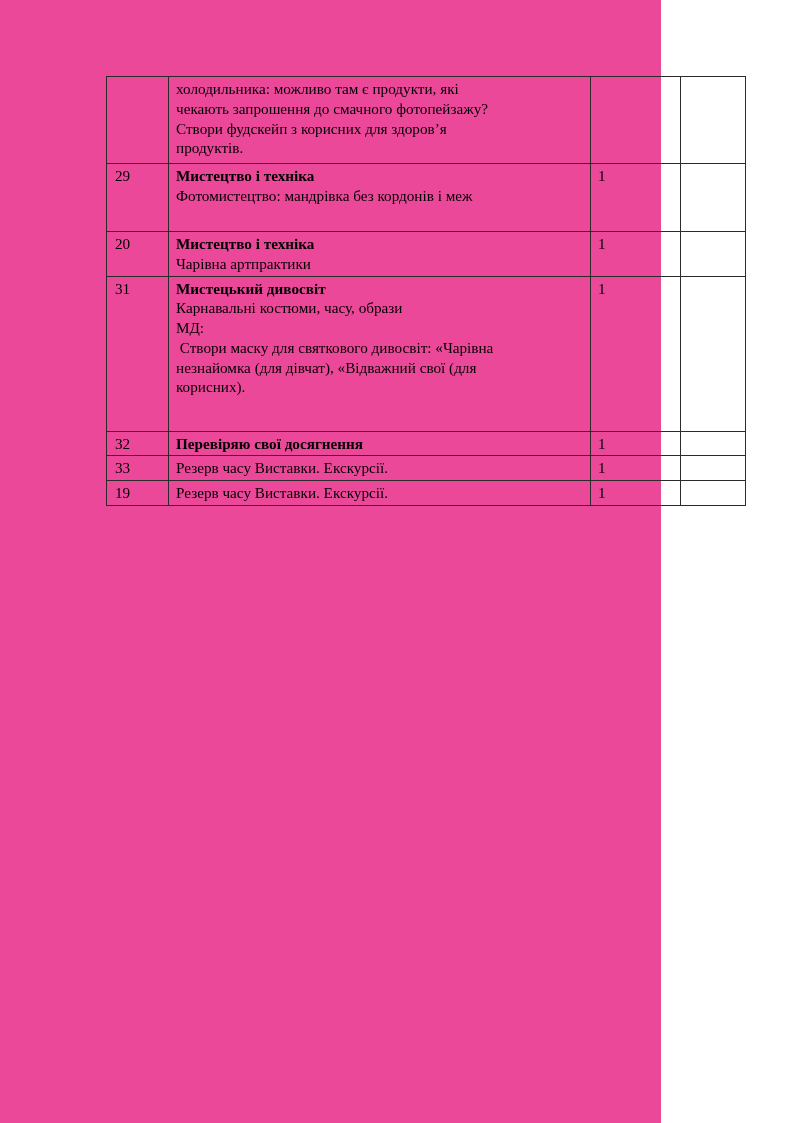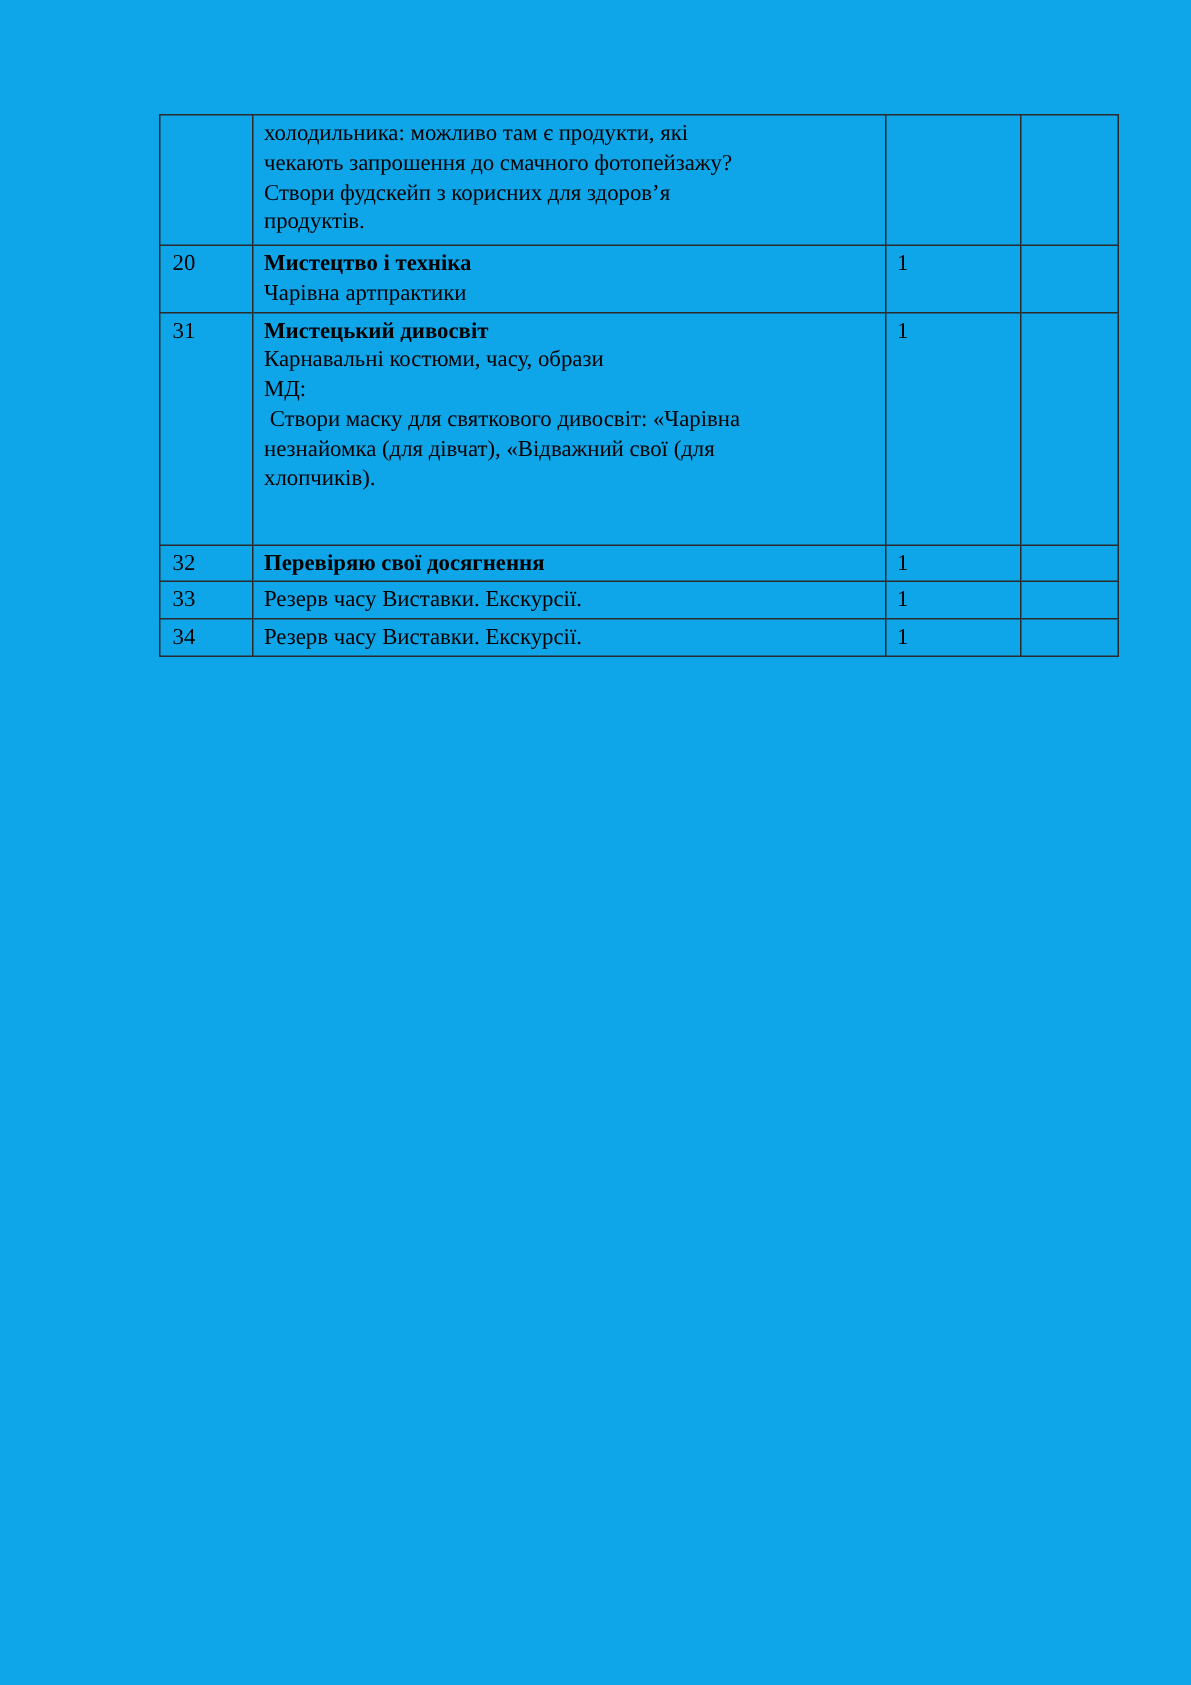--- a/index.html
+++ b/index.html
@@ -12,23 +12,23 @@
     height: 1123px;
     font-family: "Liberation Serif", "DejaVu Serif", serif;
     color: #000000;
     position: relative;
     overflow: hidden;
   }
   .page {
     position: absolute;
     left: 0;
     top: 0;
-    width: 794px;
+    width: 661px;
     height: 1123px;
-    background: #0ea5e9;
+    background: #ec4899;
   }
   .lesson-table {
     position: absolute;
     left: 106px;
     top: 76px;
     width: 639px;
     border-collapse: collapse;
     table-layout: fixed;
   }
   .lesson-table td {
@@ -90,40 +90,49 @@
         <td class="topic">
           <span class="plain-line">холодильника: можливо там є продукти, які</span>
           <span class="plain-line">чекають запрошення до смачного фотопейзажу?</span>
           <span class="plain-line">Створи фудскейп з корисних для здоров’я</span>
           <span class="plain-line">продуктів.</span>
         </td>
         <td class="hours"></td>
         <td class="notes"></td>
       </tr>
 
+      <tr class="row-29">
+        <td class="num">29</td>
+        <td class="topic">
+          <span class="title-line">Мистецтво і техніка</span>
+          <span class="sub-line">Фотомистецтво: мандрівка без кордонів і меж</span>
+        </td>
+        <td class="hours">1</td>
+        <td class="notes"></td>
+      </tr>
 
       <tr class="row-30">
         <td class="num">20</td>
         <td class="topic">
           <span class="title-line">Мистецтво і техніка</span>
           <span class="sub-line">Чарівна артпрактики</span>
         </td>
         <td class="hours">1</td>
         <td class="notes"></td>
       </tr>
 
       <tr class="row-31">
         <td class="num">31</td>
         <td class="topic">
           <span class="title-line">Мистецький дивосвіт</span>
           <span class="sub-line">Карнавальні костюми, часу, образи</span>
           <span class="sub-line">МД:</span>
           <span class="sub-line"> Створи маску для святкового дивосвіт: «Чарівна</span>
           <span class="sub-line">незнайомка (для дівчат), «Відважний свої (для</span>
-          <span class="sub-line">хлопчиків).</span>
+          <span class="sub-line">корисних).</span>
         </td>
         <td class="hours">1</td>
         <td class="notes"></td>
       </tr>
 
       <tr class="row-short">
         <td class="num">32</td>
         <td class="topic">
           <span class="title-line">Перевіряю свої досягнення</span>
         </td>
@@ -134,21 +143,21 @@
       <tr class="row-short">
         <td class="num">33</td>
         <td class="topic">
           <span class="plain-line">Резерв часу Виставки. Екскурсії.</span>
         </td>
         <td class="hours">1</td>
         <td class="notes"></td>
       </tr>
 
       <tr class="row-short">
-        <td class="num">34</td>
+        <td class="num">19</td>
         <td class="topic">
           <span class="plain-line">Резерв часу Виставки. Екскурсії.</span>
         </td>
         <td class="hours">1</td>
         <td class="notes"></td>
       </tr>
 
 
     </tbody>
   </table>

